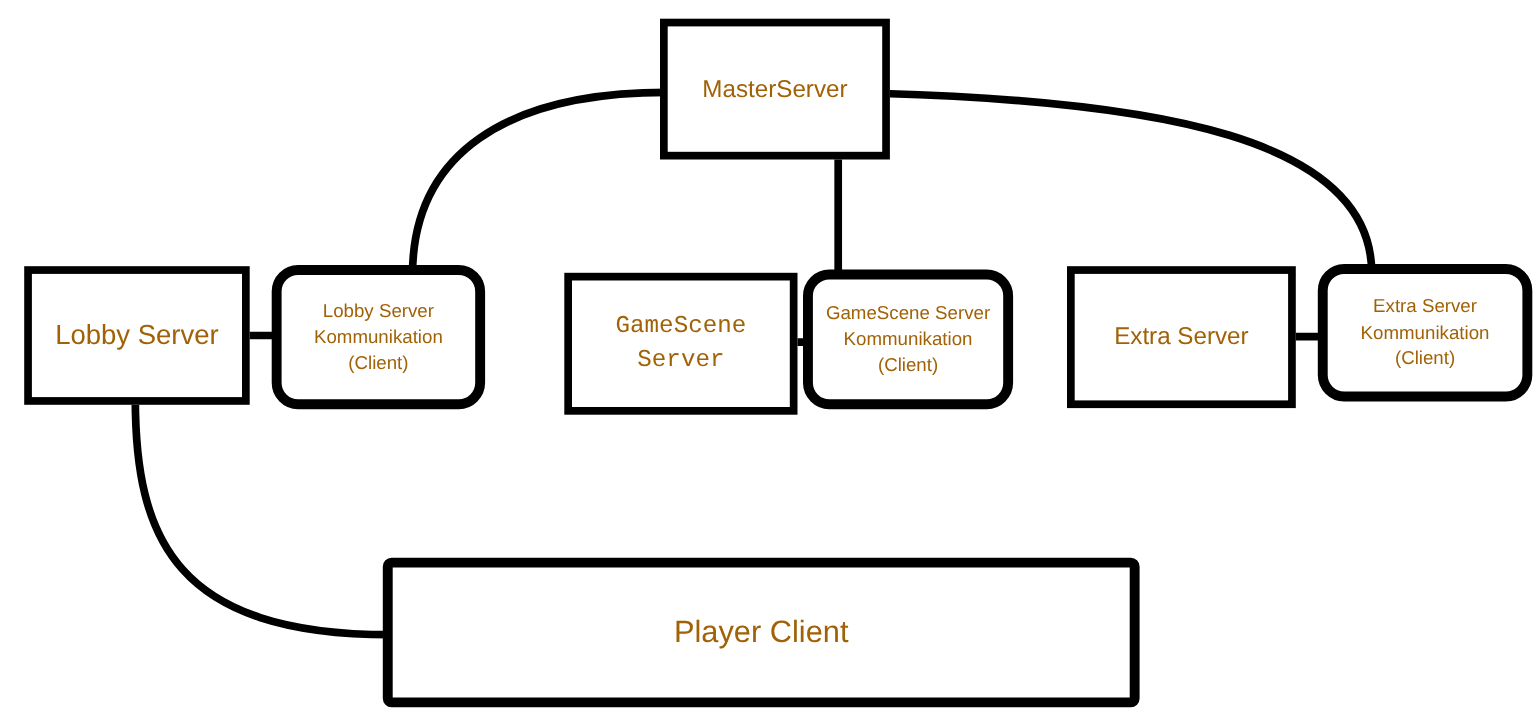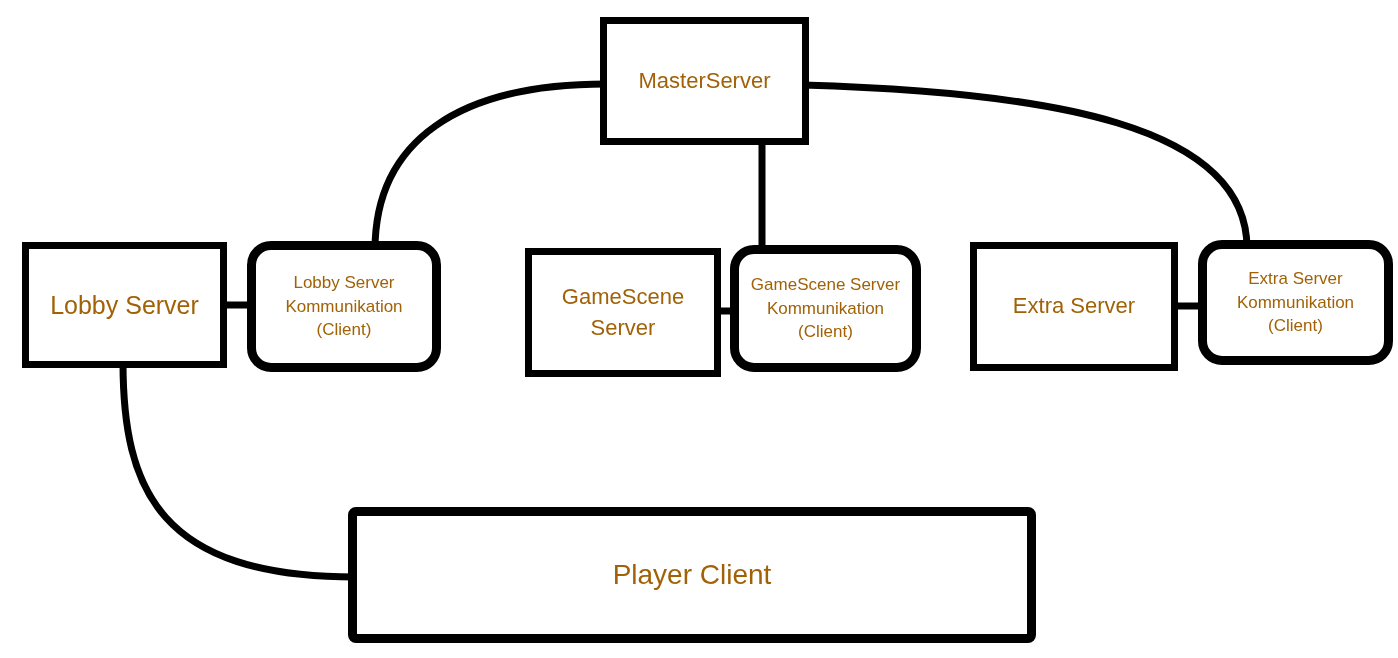--- a/index.html
+++ b/index.html
@@ -46,21 +46,21 @@
     line-height: 1.4;
   }
   .rounded {
     border-width: 9px;
     border-radius: 24px;
   }
   
   .n-master      { left: 600px; top: 17px;  width: 209px; height: 128px; font-size: 22px; }
   .n-lobby       { left: 22px;  top: 242px; width: 205px; height: 126px; font-size: 25px; }
   .n-lobby-komm  { left: 247px; top: 241px; width: 194px; height: 131px; font-size: 17px; }
-  .n-gamescene   { left: 525px; top: 248px; width: 196px; height: 129px; font-size: 22px; }
+  .n-gamescene   { left: 513px; top: 248px; width: 212px; height: 129px; font-size: 22px; font-family: Liberation Mono, monospace; }
   .n-gamescene-komm { left: 730px; top: 245px; width: 191px; height: 127px; font-size: 17px; }
   .n-extra       { left: 970px; top: 242px; width: 208px; height: 129px; font-size: 22px; }
   .n-extra-komm  { left: 1198px; top: 240px; width: 195px; height: 125px; font-size: 17px; }
   .n-player      { left: 348px; top: 507px; width: 688px; height: 136px; font-size: 28px; border-radius: 8px; border-width: 9px; }
 </style>
 </head>
 <body>
 
 <div class="canvas">
 

